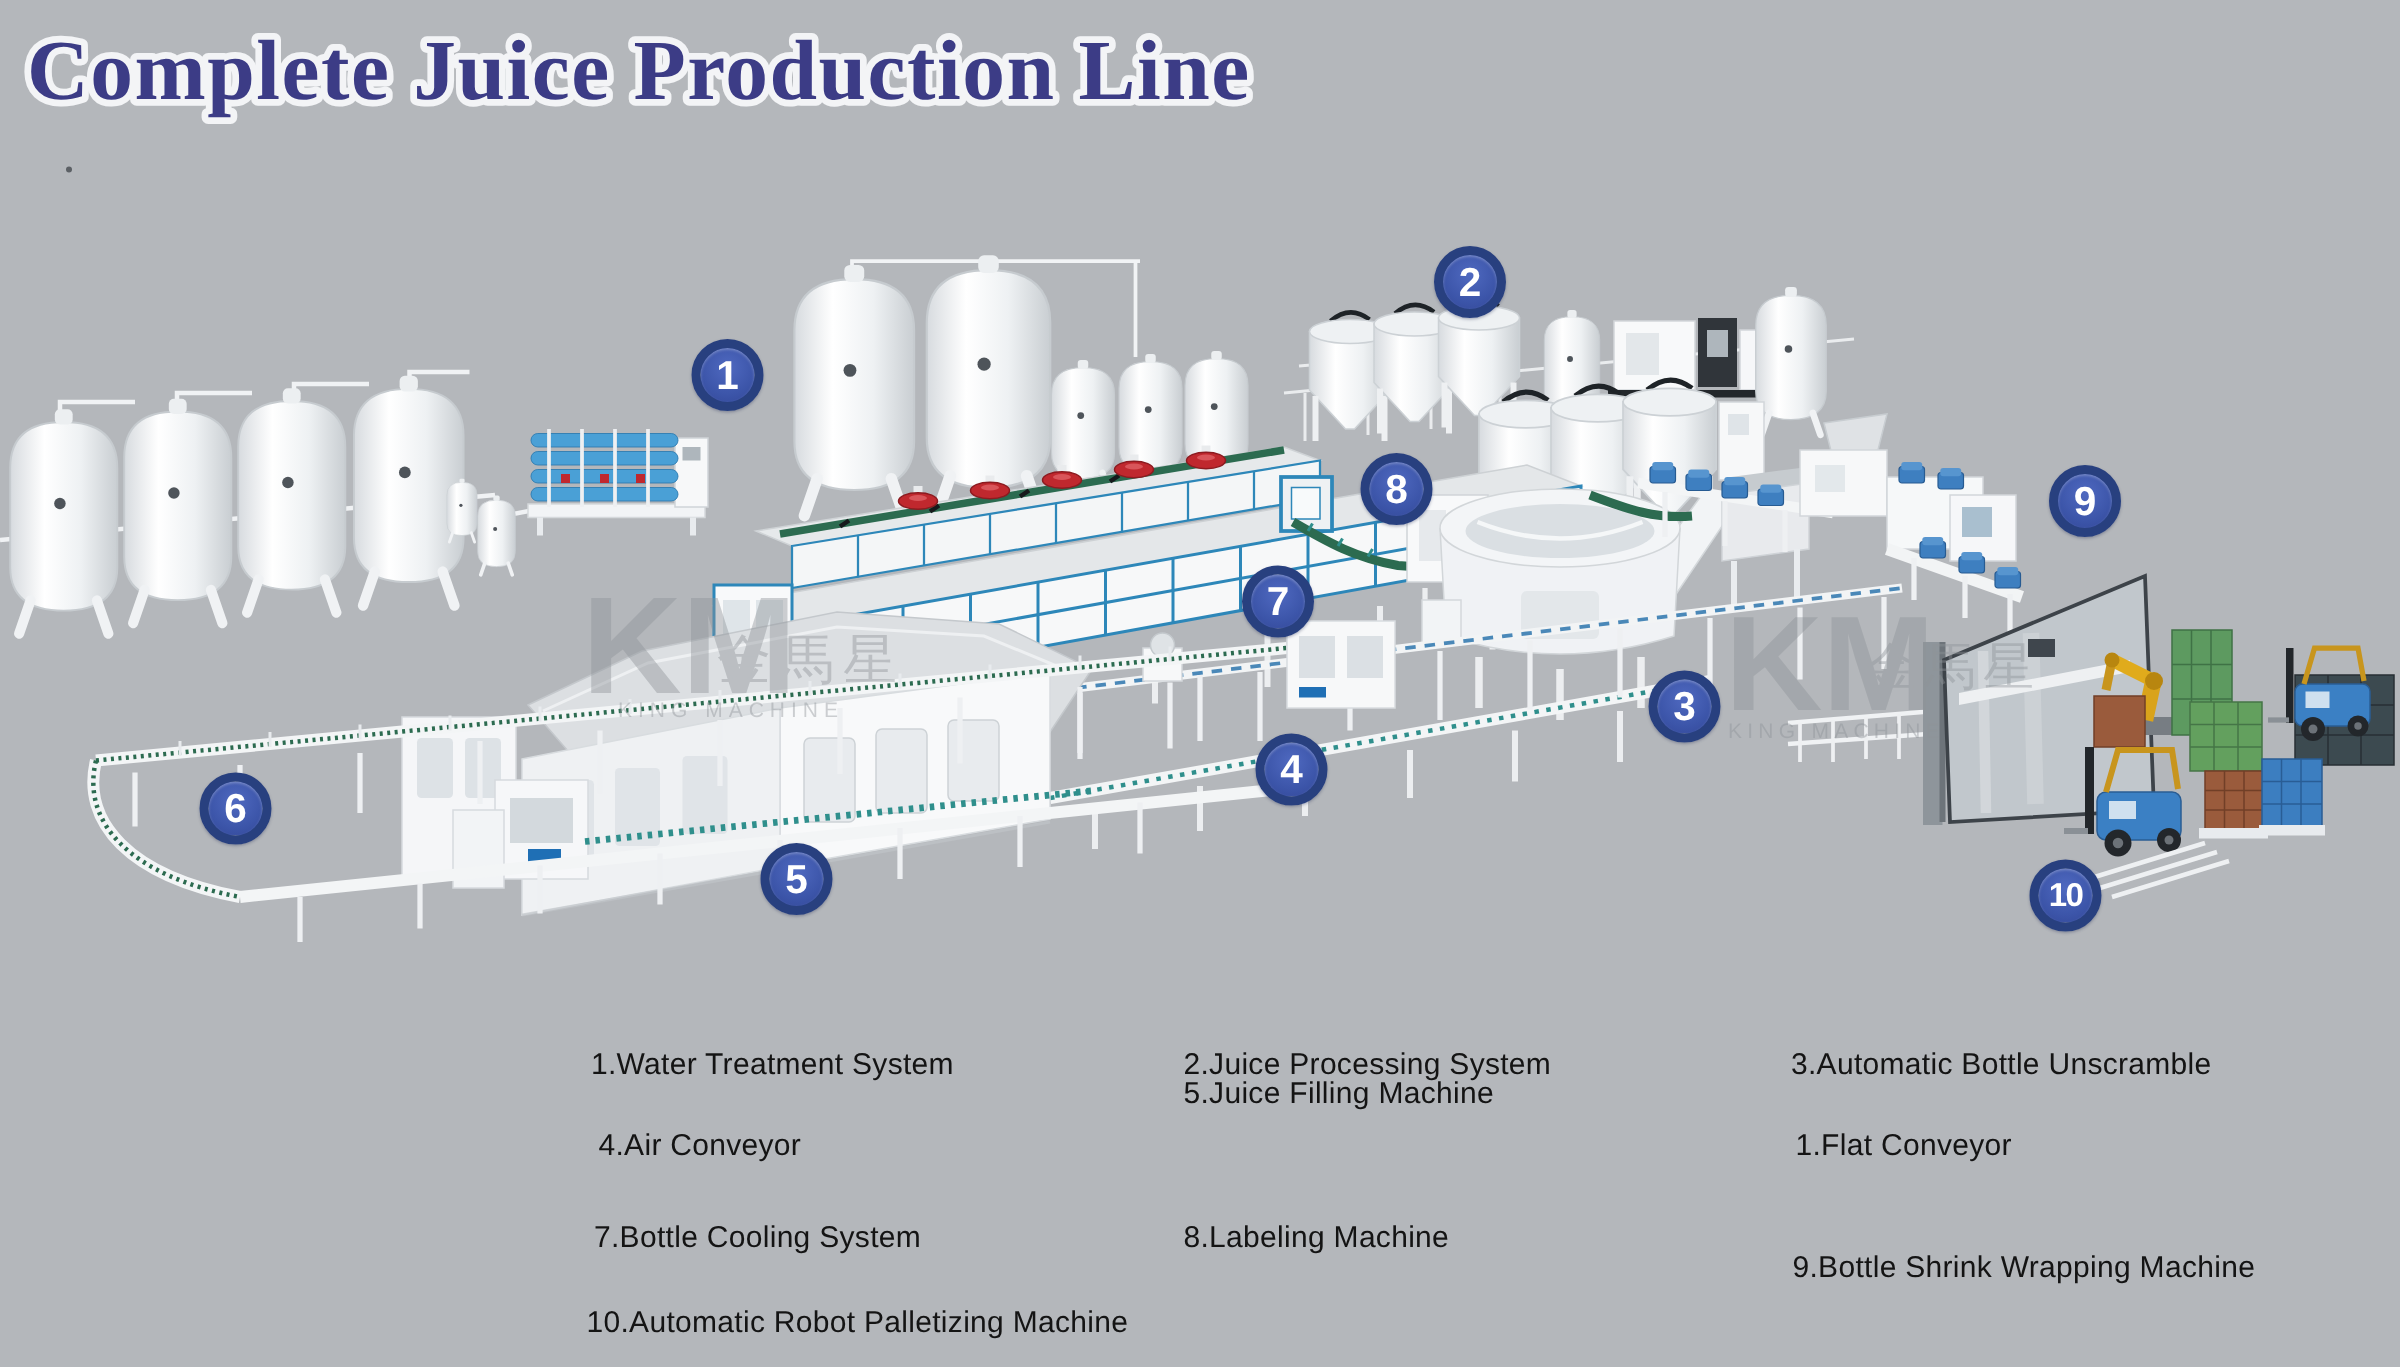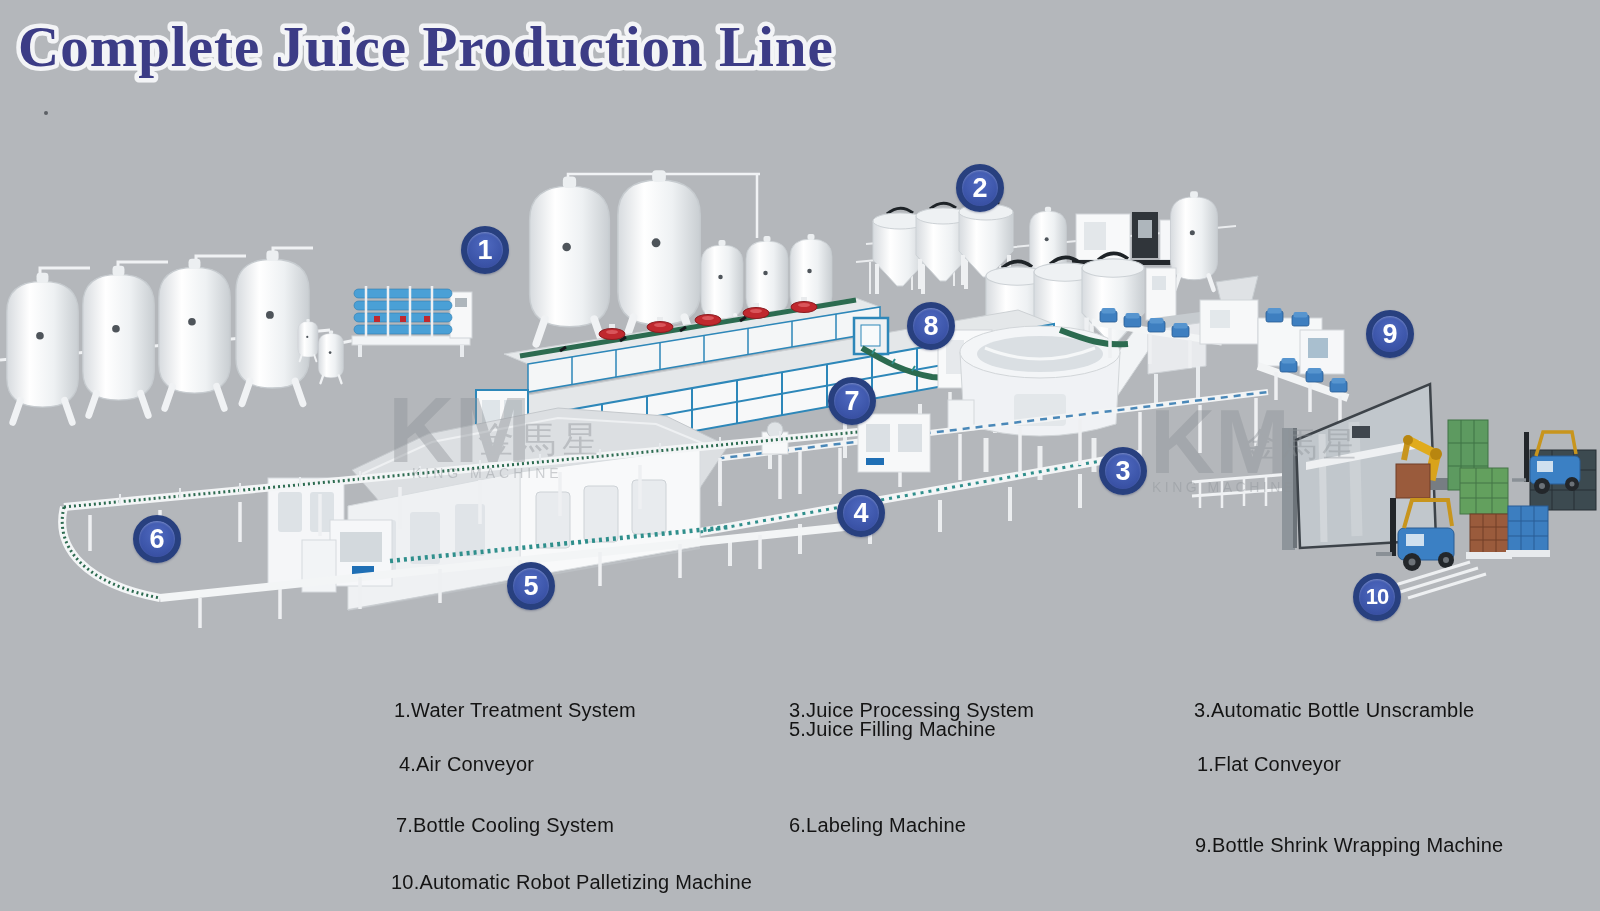--- a/index.html
+++ b/index.html
@@ -355,24 +355,24 @@
     </div>
   <div class="badge" style="left:1366px;top:310px">
       <span>9</span>
     </div>
   <div class="badge b10" style="left:1353px;top:573px">
       <span>10</span>
     </div>
 
   <div>
     <span class="lg" style="left:394px;top:687px">1.Water Treatment System</span>
-    <span class="lg" style="left:789px;top:687px">3.Juice Processing System</span>
+    <span class="lg" style="left:789px;top:687px">2.Juice Processing System</span>
     <span class="lg" style="left:1194px;top:687px">3.Automatic Bottle Unscramble</span>
     <span class="lg" style="left:399px;top:741px">4.Air Conveyor</span>
     <span class="lg" style="left:789px;top:706px">5.Juice Filling Machine</span>
     <span class="lg" style="left:1197px;top:741px">1.Flat Conveyor</span>
     <span class="lg" style="left:396px;top:802px">7.Bottle Cooling System</span>
-    <span class="lg" style="left:789px;top:802px">6.Labeling Machine</span>
+    <span class="lg" style="left:789px;top:802px">8.Labeling Machine</span>
     <span class="lg" style="left:1195px;top:822px">9.Bottle Shrink Wrapping Machine</span>
     <span class="lg" style="left:391px;top:859px">10.Automatic Robot Palletizing Machine</span>
   </div>
 
 </div>
 
 </body></html>

